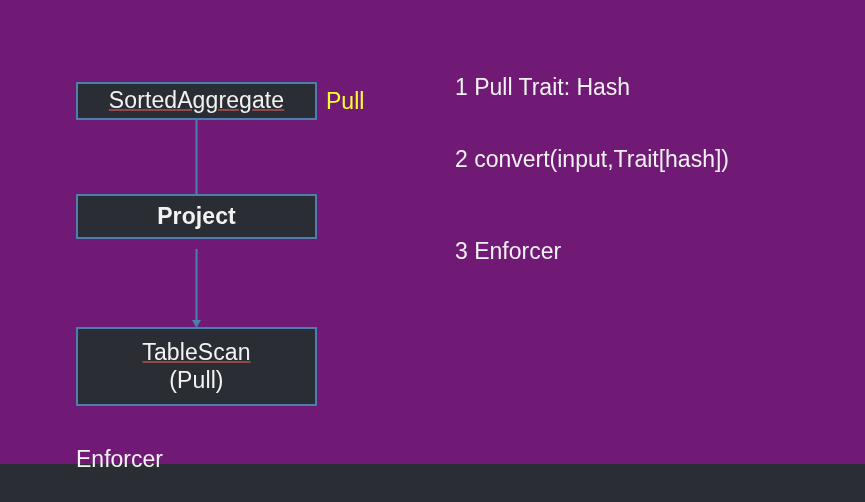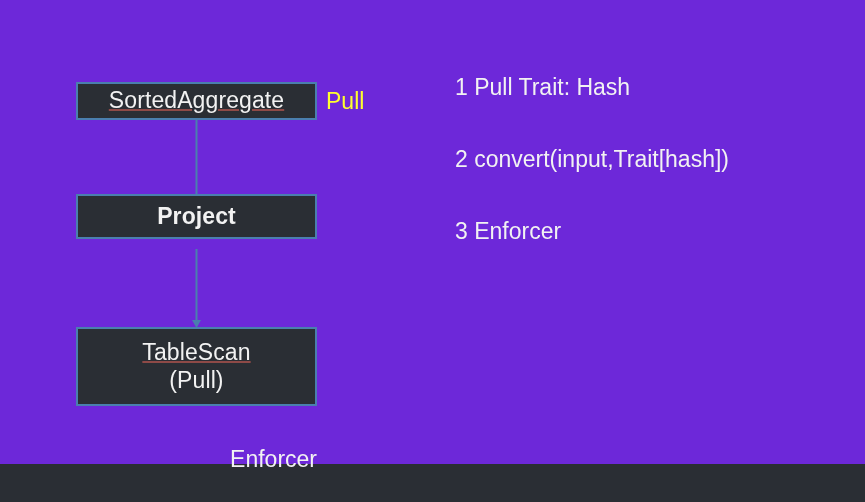--- a/index.html
+++ b/index.html
@@ -10,21 +10,21 @@
     width: 865px;
     height: 502px;
     background: #2a2e34;
     font-family: "Liberation Sans", sans-serif;
     overflow: hidden;
   }
   #canvas {
     position: relative;
     width: 865px;
     height: 464px;
-    background: #6d28d9;
+    background: #701a75;
   }
 
   
   .node-box {
     position: absolute;
     left: 76px;
     width: 241px;
     box-sizing: border-box;
     border: 2px solid #4a7fae;
     background: #2a2e34;
@@ -84,41 +84,41 @@
     top: 249px;
     height: 79px;
   }
 
   
   #enforcer-caption {
     position: absolute;
     left: 76px;
     top: 446px;
     width: 241px;
-    text-align: right;
+    text-align: left;
     color: #f2f2f2;
     font-size: 23px;
     line-height: 1.18;
   }
 
   
   #steps-list {
     position: absolute;
     left: 455px;
     top: 73px;
     width: 390px;
   }
   .step {
     color: #f2f2f2;
     font-size: 23px;
     line-height: 1.22;
     white-space: pre-wrap;
   }
   #step-1 { margin-bottom: 44px; }
-  #step-2 { margin-bottom: 44px; }
+  #step-2 { margin-bottom: 64px; }
   #step-3 { margin-bottom: 56px; }
   #step-4 { margin-bottom: 0; }
 </style>
 </head>
 <body>
 
 <div id="canvas">
 
   <div id="node-sorted-aggregate" class="node-box">
     <span class="misspelled">SortedAggregate</span>

